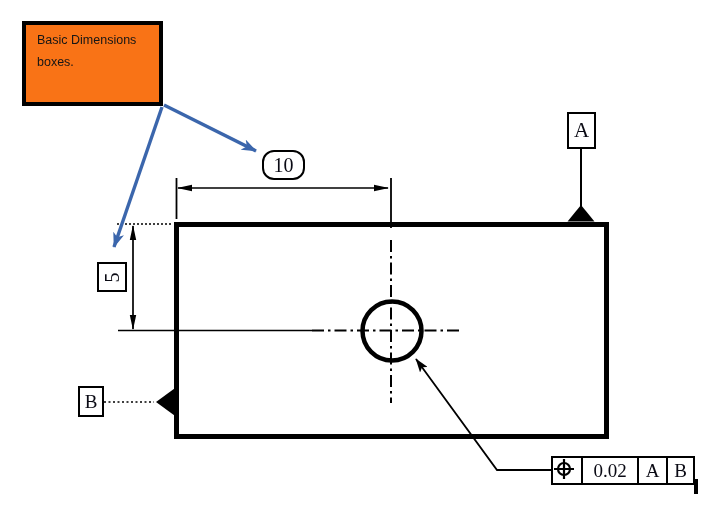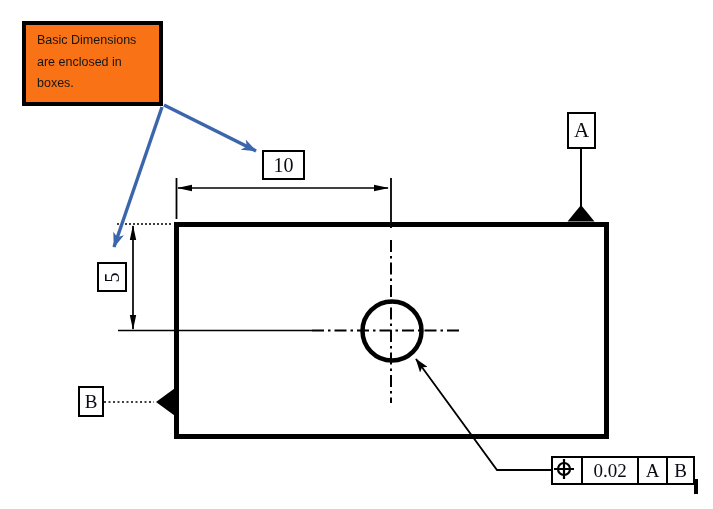--- a/index.html
+++ b/index.html
@@ -9,21 +9,21 @@
 
   
   .callout{position:absolute;left:22px;top:21px;width:141px;height:85px;box-sizing:border-box;
            background:#f97316;border:4px solid #000;padding:5px 6px 0 11px;
            font-size:12.5px;line-height:21.5px;color:#161616;}
 
   
   .dimbox{position:absolute;box-sizing:border-box;border:2.5px solid #000;background:#fff;
           display:flex;align-items:center;justify-content:center;
           font-family:"Liberation Serif",serif;color:#0a0a14;}
-  .box10{left:262px;top:150px;width:43px;height:30px;font-size:20px;}
+  .box10{left:262px;top:150px;width:43px;height:30px;font-size:20px;border-radius:12px;}
   .box5{left:97px;top:262px;width:30px;height:30px;font-size:20px;}
   .box5 .rot{transform:rotate(-90deg);}
   .boxA{left:567px;top:112px;width:29px;height:37px;font-size:21px;}
   .boxB{left:78px;top:386px;width:26px;height:31px;font-size:19px;}
 
   
   .fcf{position:absolute;left:551px;top:456px;height:29px;box-sizing:border-box;
        border:2.5px solid #000;background:#fff;display:flex;align-items:stretch;
        font-family:"Liberation Serif",serif;font-size:19px;color:#0a0a14;}
   .fcf .cell{display:flex;align-items:center;justify-content:center;box-sizing:border-box;}
@@ -76,21 +76,20 @@
     <polygon points="156,402 174.5,388.5 174.5,415.5" fill="#000"></polygon>
 
     <path d="M551,470 H497 L416,359" stroke="#000" stroke-width="1.8" fill="none" marker-end="url(#mblack)"></path>
 
     <path d="M164,105 L256,151" stroke="#3B66AC" stroke-width="3.4" fill="none" marker-end="url(#mblue)"></path>
     <path d="M162,107 L114,247" stroke="#3B66AC" stroke-width="3.4" fill="none" marker-end="url(#mblue)"></path>
   </svg>
 
   <div class="callout">
     <div>Basic Dimensions</div>
-    <div>are enclosed in</div>
     <div>boxes.</div>
   </div>
 
   <div class="dimbox box10">
     <span>10</span>
   </div>
   <div class="dimbox box5">
     <span class="rot">5</span>
   </div>
 

